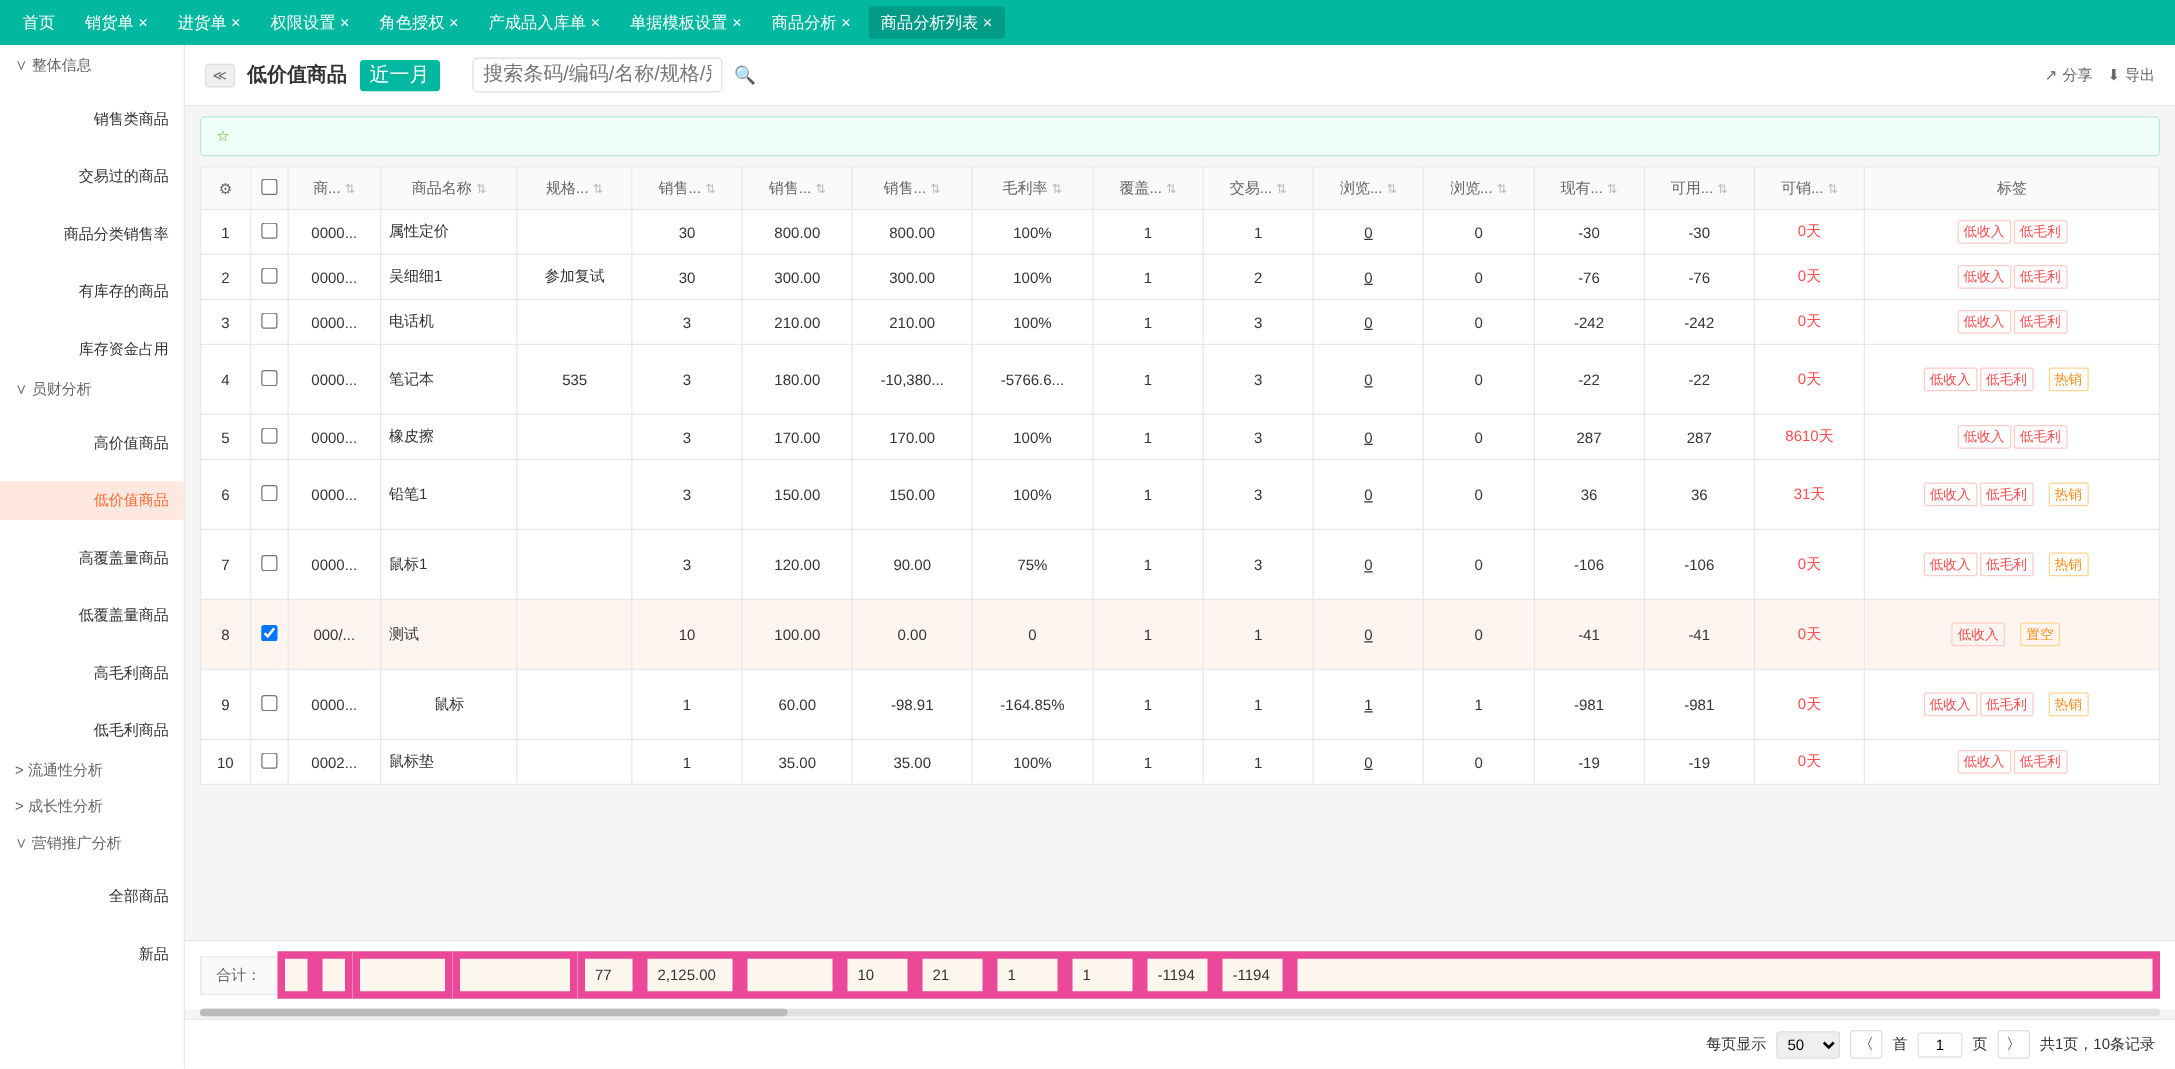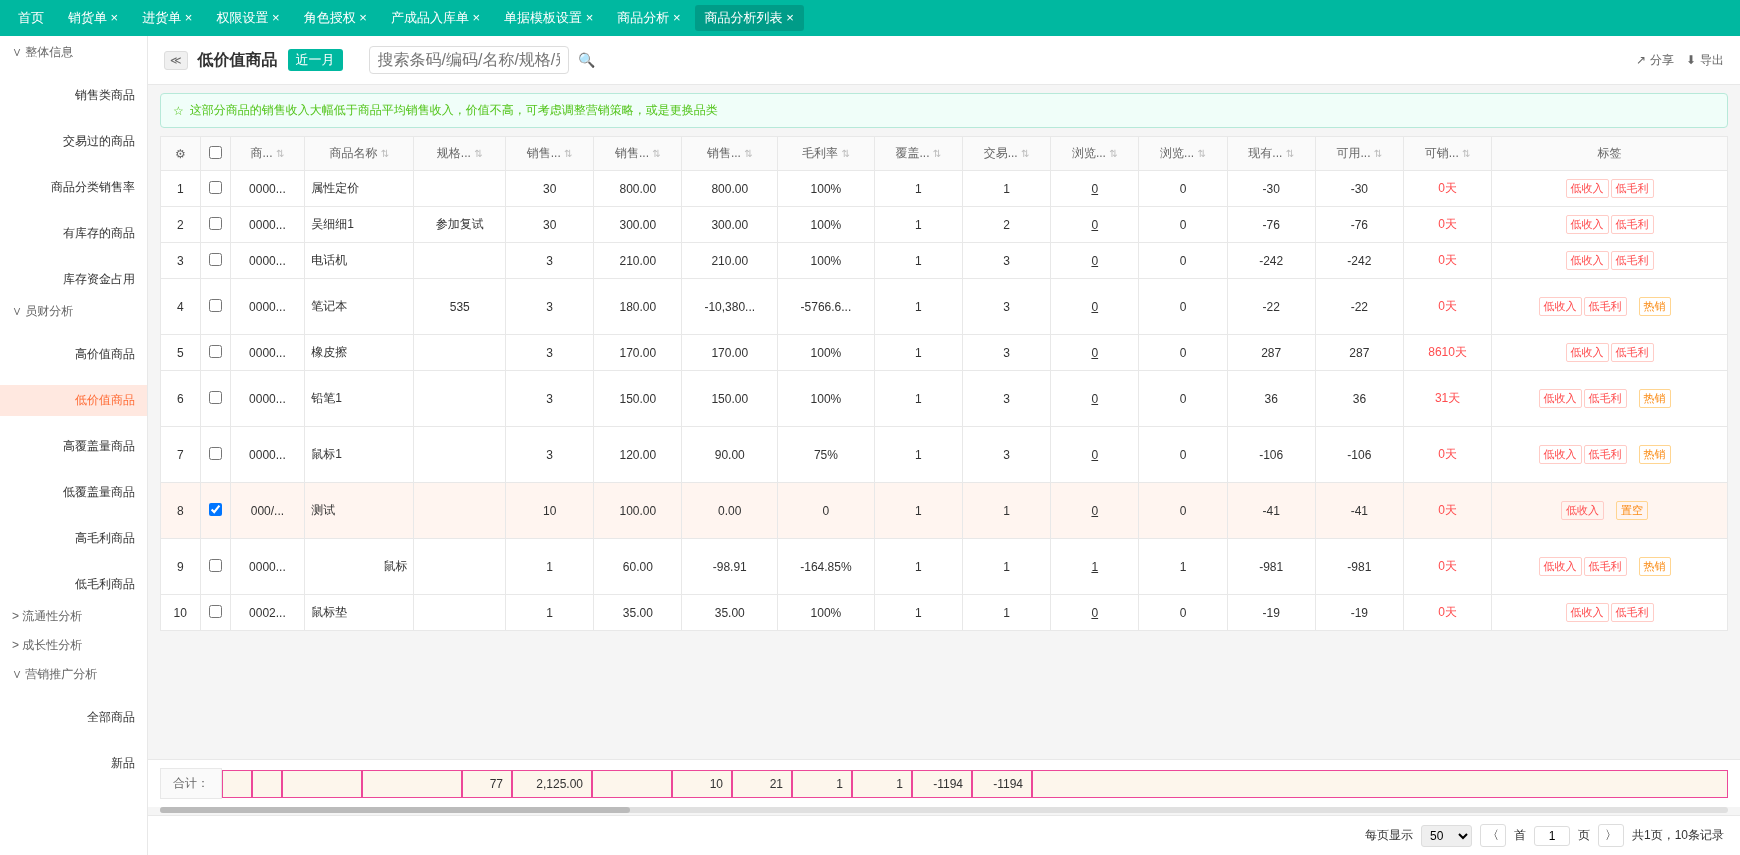--- a/index.html
+++ b/index.html
@@ -79,21 +79,21 @@
       font-size: 16px;
       font-weight: bold;
       color: #333;
     }
     .tag-btn {
       background: #00b8a0;
       color: #fff;
       border: none;
       border-radius: 3px;
       padding: 2px 8px;
-      font-size: 13px;
+      font-size: 16px;
       cursor: pointer;
     }
     .search-box {
       border: 1px solid #ddd;
       border-radius: 4px;
       padding: 4px 8px;
       font-size: 16px;
       width: 200px;
       outline: none;
       color: #999;
@@ -183,23 +183,23 @@
       padding: 6px 12px;
       background: #fafafa;
       border: 1px solid #e8e8e8;
       font-size: 12px;
     }
     .footer-total-cells {
       display: flex;
       flex: 1;
     }
     .footer-cell {
-      border: 1px solid #ec4899;
+      border: 6px solid #ec4899;
       padding: 6px 8px;
-      text-align: right;
+      text-align: left;
       background: #fdf6ec;
       font-size: 12px;
       min-width: 60px;
     }
 
     
     .pagination {
       background: #fff;
       border-top: 1px solid #e8e8e8;
       padding: 8px 16px;
@@ -320,21 +320,20 @@
         </span>
         <span class="action-btn">
           <span>⬇</span>
           <span>导出</span>
         </span>
       </div>
     </div>
 
     <div class="alert-bar">
       <span>☆</span>
-      <span>这部分商品的销售收入大幅低于商品平均销售收入，价值不高，可考虑调整营销策略，或是更换品类</span>
     </div>
 
     <div class="table-container">
       <table>
         <thead>
           <tr>
             <th><span class="settings-icon">⚙</span></th>
             <th class="checkbox-cell"><input type="checkbox" style=""></th>
             <th>商... <span class="sort-icon">⇅</span></th>
             <th>商品名称 <span class="sort-icon">⇅</span></th>
@@ -503,21 +502,21 @@
               <td>0</td>
               <td>-41</td>
               <td>-41</td>
               <td style="color:#ff4d4f;">0天</td>
               <td><span class="tag-red">低收入</span><span class="tag-orange">置空</span></td>
             </tr>
             <tr>
               <td>9</td>
               <td class="checkbox-cell"><input type="checkbox" style=""></td>
               <td>0000...</td>
-              <td style="text-align:right;">鼠标</td>
+              <td style="text-align:center;">鼠标</td>
               <td></td>
               <td>1</td>
               <td>60.00</td>
               <td>-98.91</td>
               <td>-164.85%</td>
               <td>1</td>
               <td>1</td>
               <td><span class="underline-link">1</span></td>
               <td>1</td>
               <td>-981</td>

